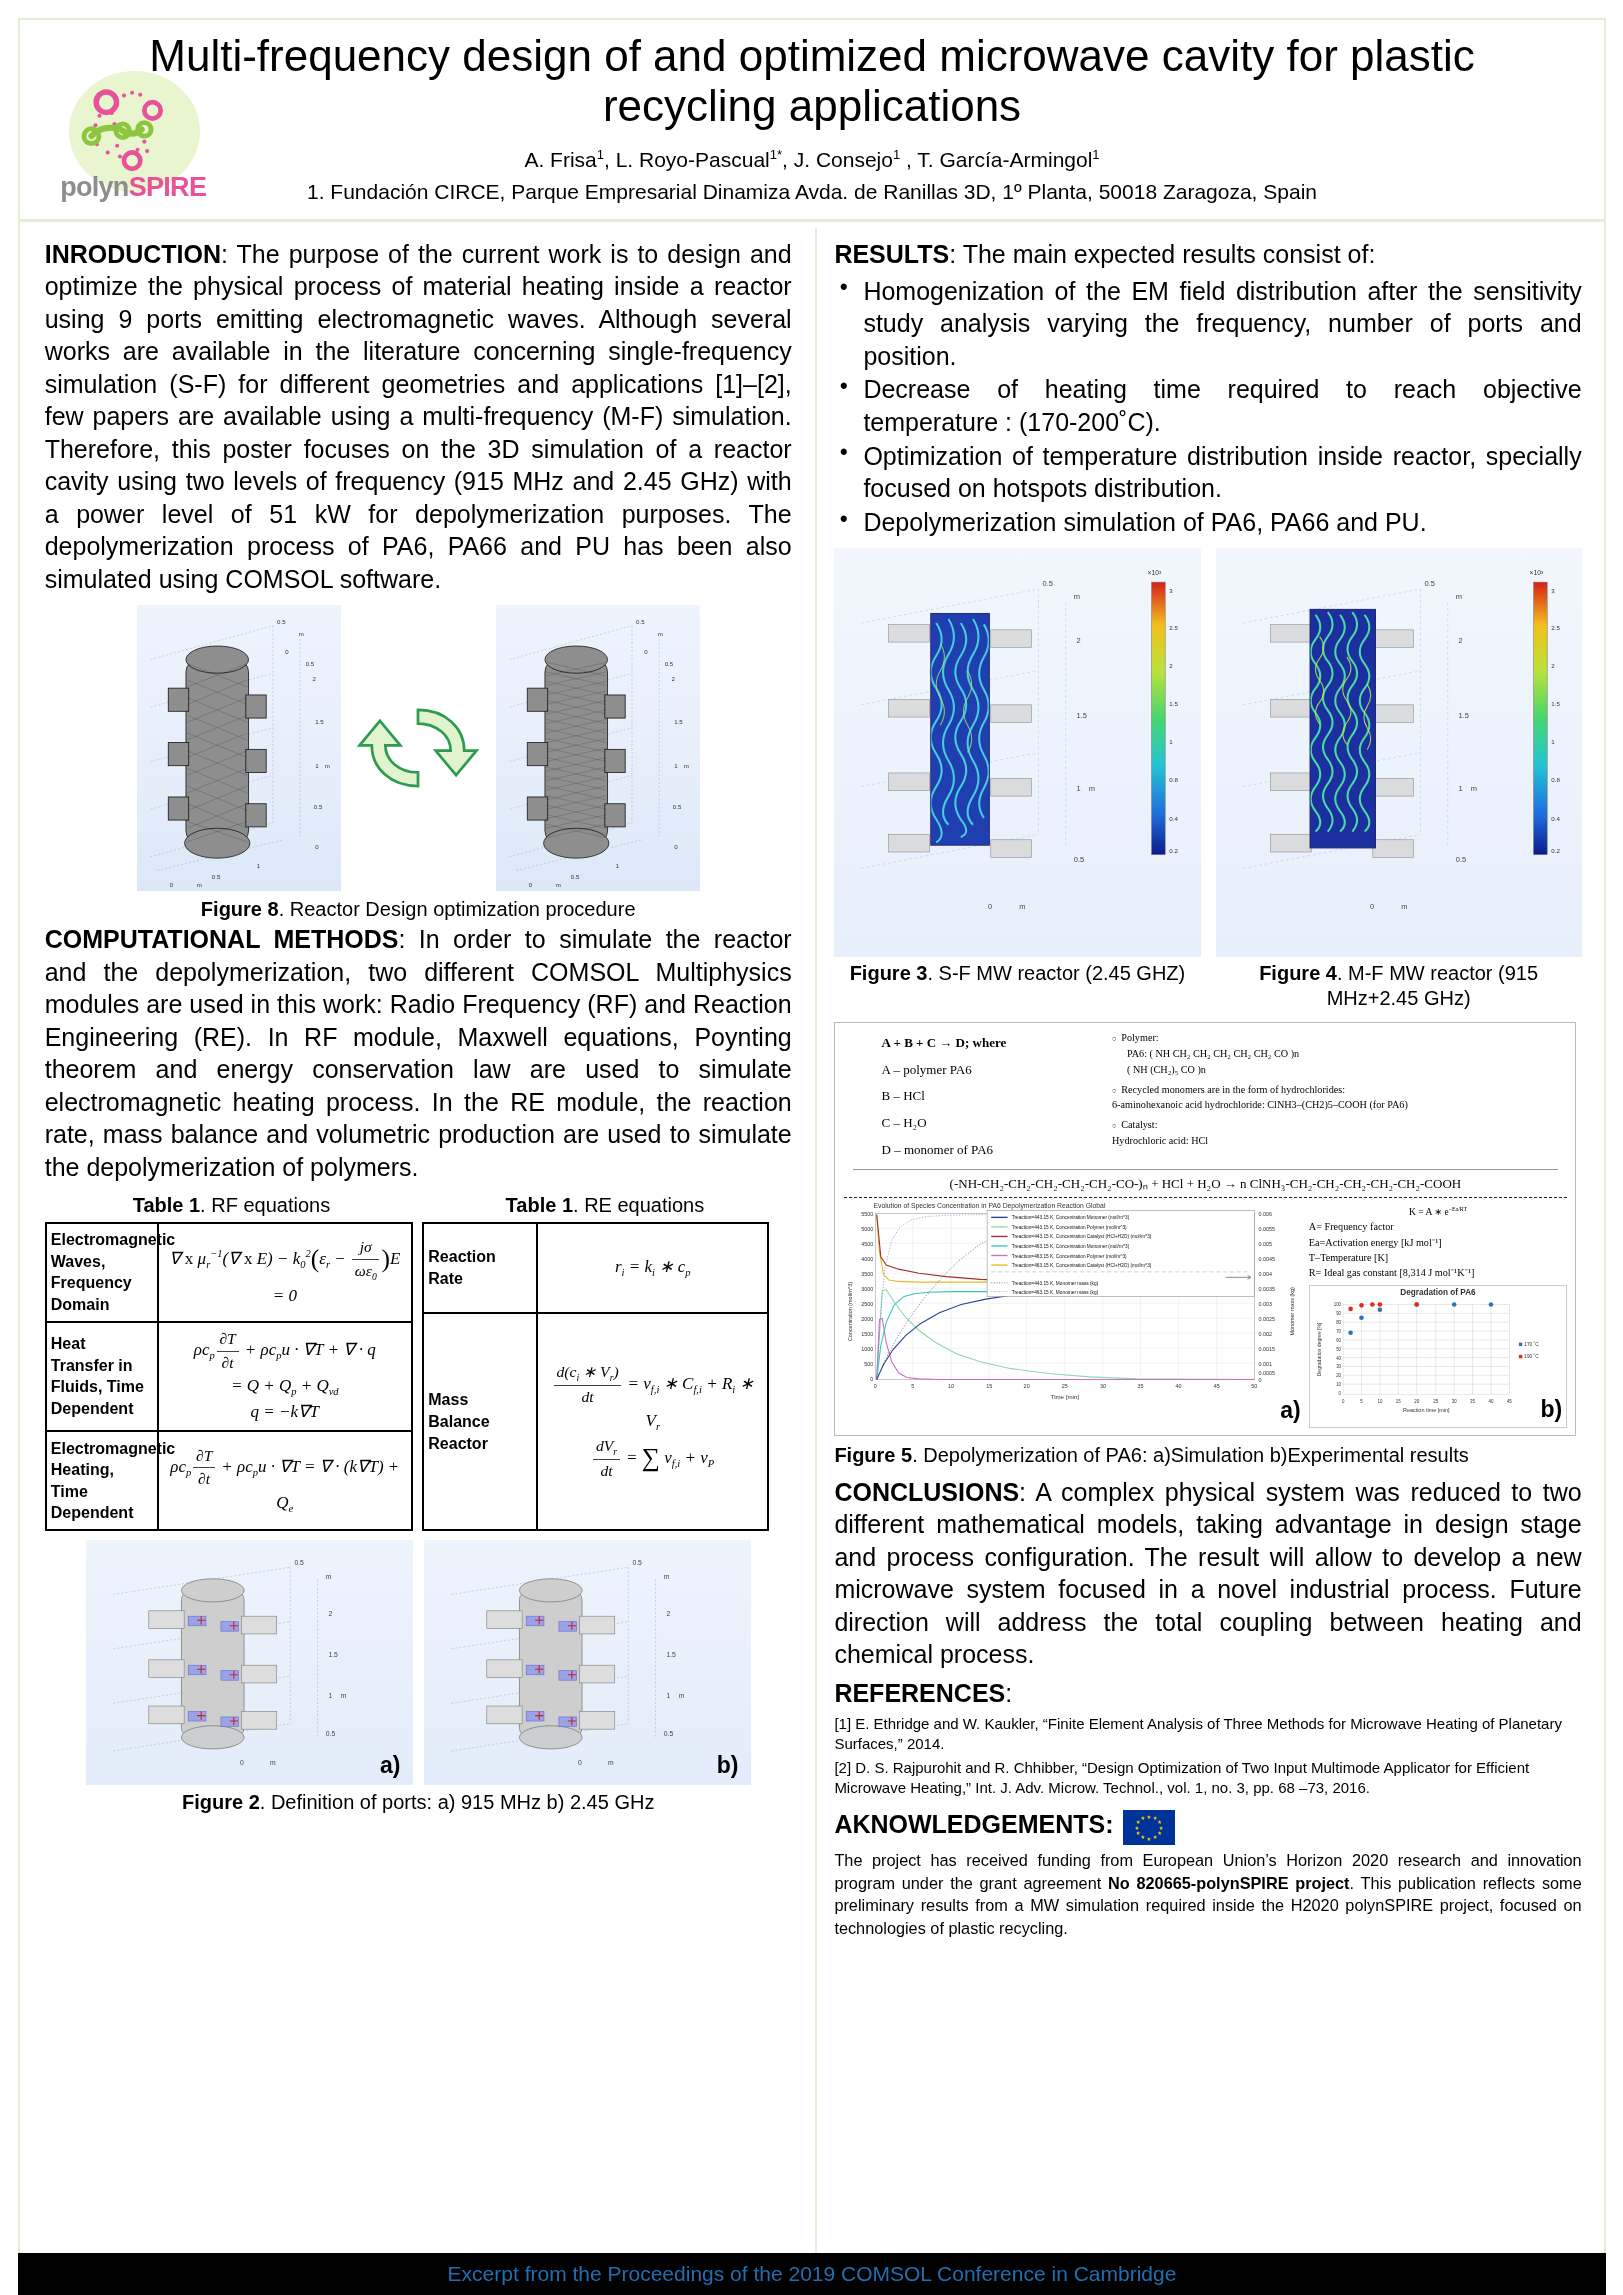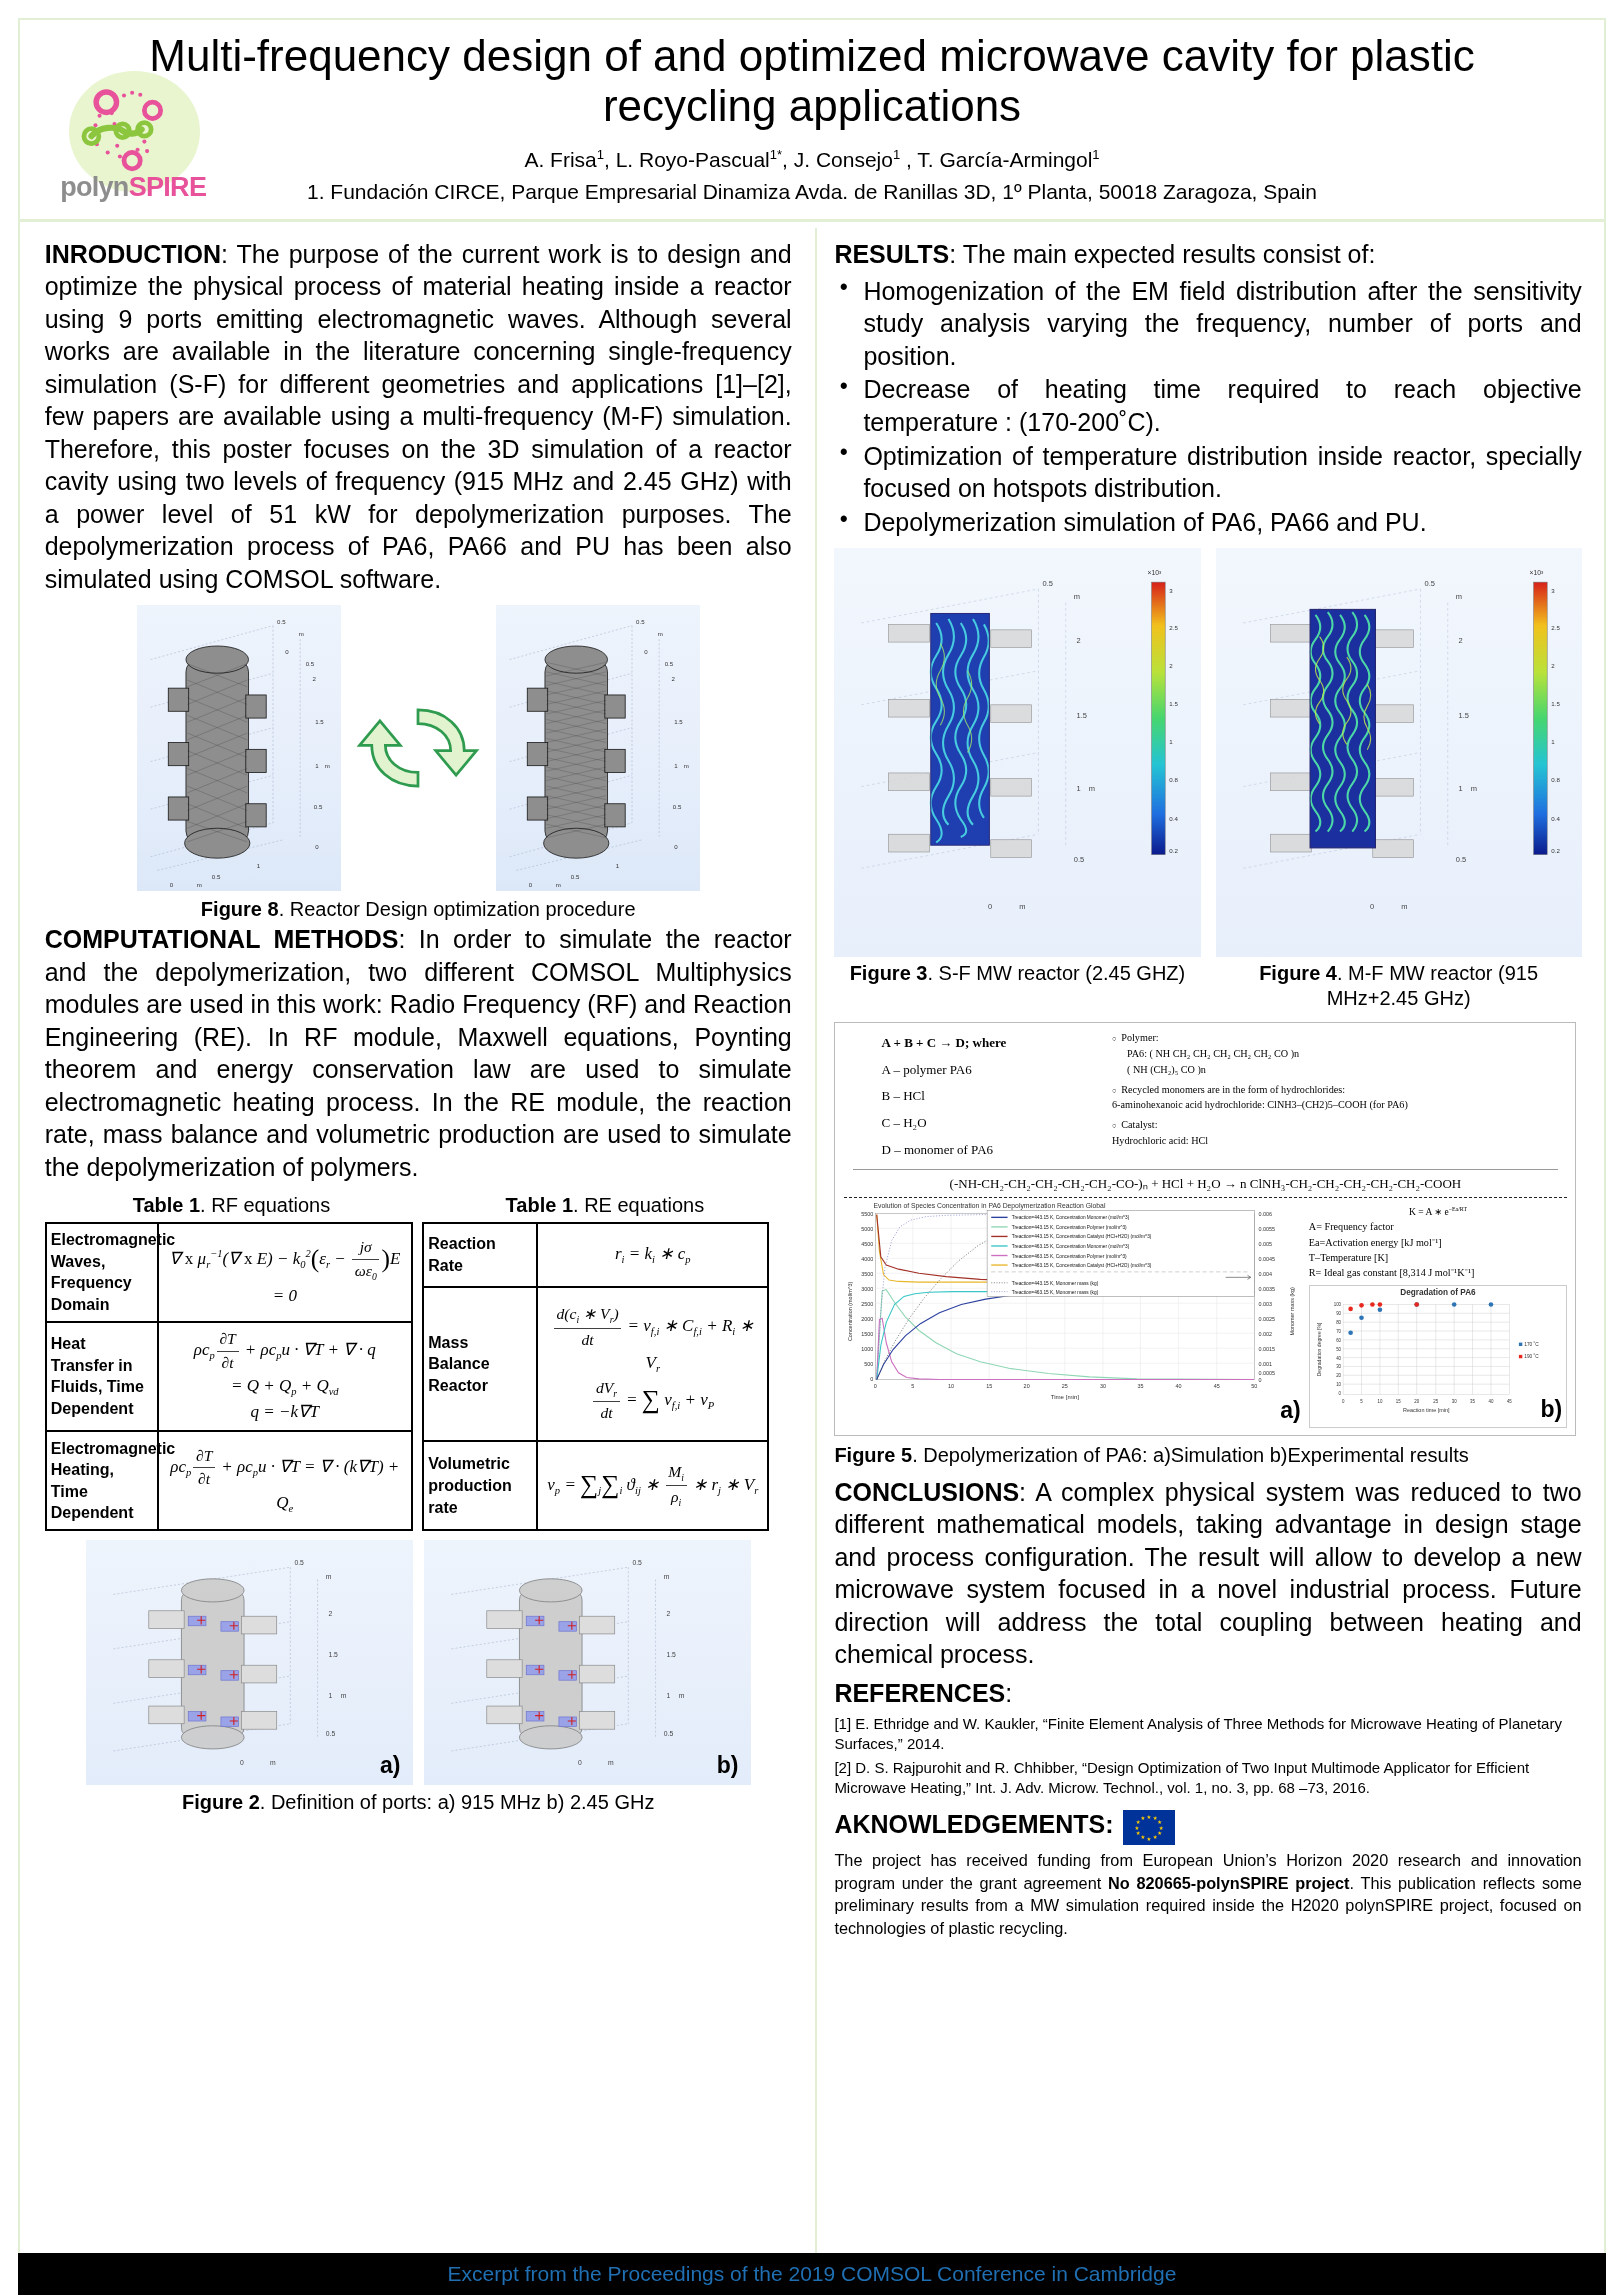--- a/index.html
+++ b/index.html
@@ -336,26 +336,20 @@
             <tbody>
                 <tr>
               <td class="eqlbl" style="width:104px">Reaction Rate</td>
               <td class="eqbody">r<sub>i</sub> = k<sub>i</sub> ∗ c<sub>p</sub></td>
             </tr>
             <tr>
               <td class="eqlbl">Mass Balance Reactor</td>
               <td class="eqbody">
                 <span class="frac"><span class="n">d(c<sub>i</sub> ∗ V<sub>r</sub>)</span><span class="d">dt</span></span> = v<sub>f,i</sub> ∗ C<sub>f,i</sub> + R<sub>i</sub> ∗ V<sub>r</sub><br>
                 <span class="frac"><span class="n">dV<sub>r</sub></span><span class="d">dt</span></span> = <span class="big">∑</span> v<sub>f,i</sub> + v<sub>P</sub>
-              </td>
-            </tr>
-            <tr>
-              <td class="eqlbl">Volumetric production rate</td>
-              <td class="eqbody">
-                v<sub>p</sub> = <span class="big">∑</span><sub>j</sub><span class="big">∑</span><sub>i</sub> ϑ<sub>ij</sub> ∗ <span class="frac"><span class="n">M<sub>i</sub></span><span class="d">ρ<sub>i</sub></span></span> ∗ r<sub>j</sub> ∗ V<sub>r</sub>
               </td>
             </tr>
           </tbody>
             </table>
         </div>
 
         <div class="fig2">
           <div class="portbox">
             <svg width="327" height="245" viewBox="0 0 480 360">
               <g stroke="#9aa7c0" stroke-width="0.7" fill="none" stroke-dasharray="3 3">

